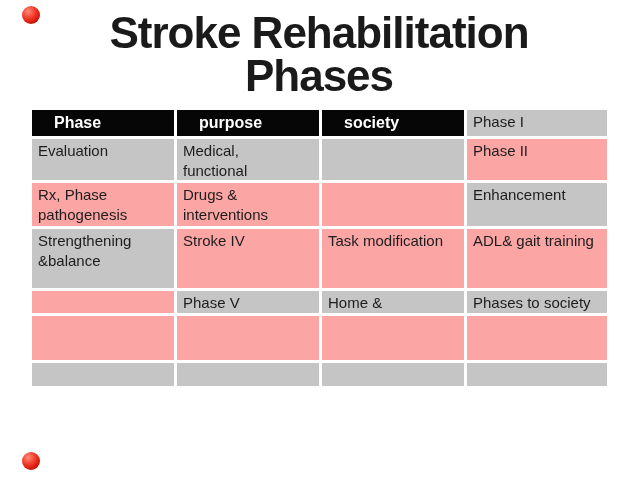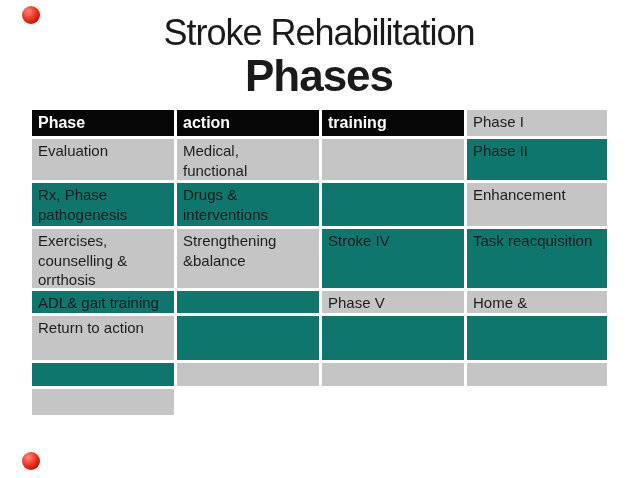--- a/index.html
+++ b/index.html
@@ -25,24 +25,24 @@
 
   .title {
     position: absolute;
     top: 12px;
     left: 0;
     width: 638px;
     text-align: center;
     color: #1a1a1a;
   }
   .title-line1 {
-    font-size: 36px;
+    font-size: 44px;
     line-height: 42px;
     letter-spacing: -1px;
-    font-weight: 400;
+    font-weight: 700;
   }
   .title-line2 {
     font-size: 44px;
     line-height: 44px;
     letter-spacing: -1px;
     font-weight: 700;
   }
 
   .phases-table {
     position: absolute;
@@ -55,81 +55,78 @@
     gap: 3px;
     background: #ffffff;
   }
   .hcell {
     background: #060606;
     color: #ffffff;
     font-weight: 700;
     font-size: 16px;
     display: flex;
     align-items: center;
-    padding: 0 6px;
+    padding: 0 22px;
     overflow: hidden;
   }
   .cell {
     font-size: 15px;
     line-height: 19.5px;
     padding: 2px 12px 0 6px;
     white-space: pre-line;
     overflow: hidden;
   }
   .r-dark  { background: #c5c5c5; }
-  .r-light { background: #0f766e; }
+  .r-light { background: #fca5a5; }
 </style>
 </head>
 <body>
 
 <div class="slide">
 
   <div class="sphere sphere-top"></div>
   <div class="sphere sphere-bottom"></div>
 
   <div class="title">
     <div class="title-line1">Stroke Rehabilitation</div>
     <div class="title-line2">Phases</div>
   </div>
 
   <div class="phases-table">
 
     <div class="hcell">Phase</div>
-    <div class="hcell">action</div>
-    <div class="hcell">training</div>
+    <div class="hcell">purpose</div>
+    <div class="hcell">society</div>
 
     <div class="cell r-dark">Phase I</div>
     <div class="cell r-dark">Evaluation</div>
     <div class="cell r-dark">Medical, functional
 &amp; Life situation</div>
     <div class="cell r-dark"></div>
 
     <div class="cell r-light">Phase II</div>
     <div class="cell r-light">Rx, Phase
 pathogenesis</div>
     <div class="cell r-light">Drugs &amp;
 interventions</div>
     <div class="cell r-light"></div>
 
     <div class="cell r-dark">Enhancement</div>
-    <div class="cell r-dark">Exercises,
-counselling &amp;
-orrthosis</div>
     <div class="cell r-dark">Strengthening
 &amp;balance</div>
 
     <div class="cell r-light">Stroke IV</div>
-    <div class="cell r-light">Task reacquisition</div>
+    <div class="cell r-light">Task modification</div>
     <div class="cell r-light">ADL&amp; gait training</div>
     <div class="cell r-light"></div>
 
     <div class="cell r-dark">Phase V</div>
     <div class="cell r-dark">Home &amp; Workplace
 modifications ,</div>
-    <div class="cell r-dark">Return to action</div>
+    <div class="cell r-dark">Phases to society</div>
 
     <div class="cell r-light"></div>
     <div class="cell r-light"></div>
     <div class="cell r-light"></div>
     <div class="cell r-light"></div>
 
     <div class="cell r-dark"></div>
     <div class="cell r-dark"></div>
     <div class="cell r-dark"></div>
     <div class="cell r-dark"></div>

